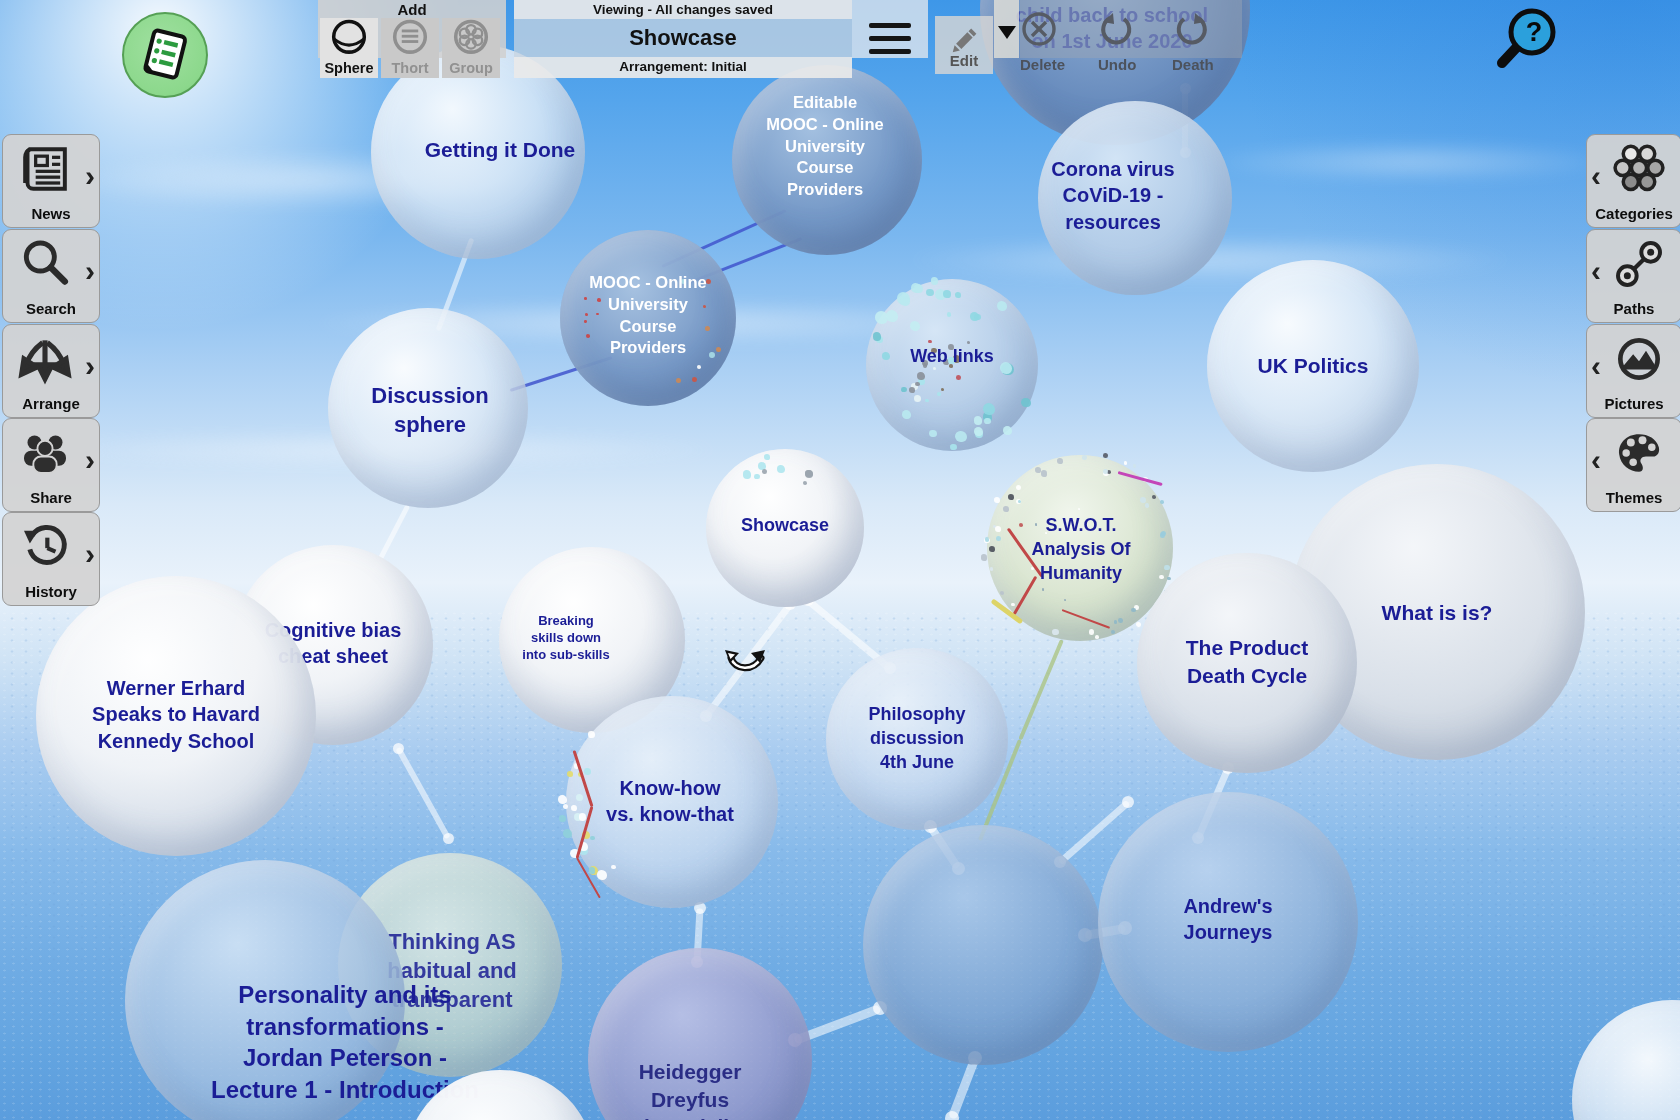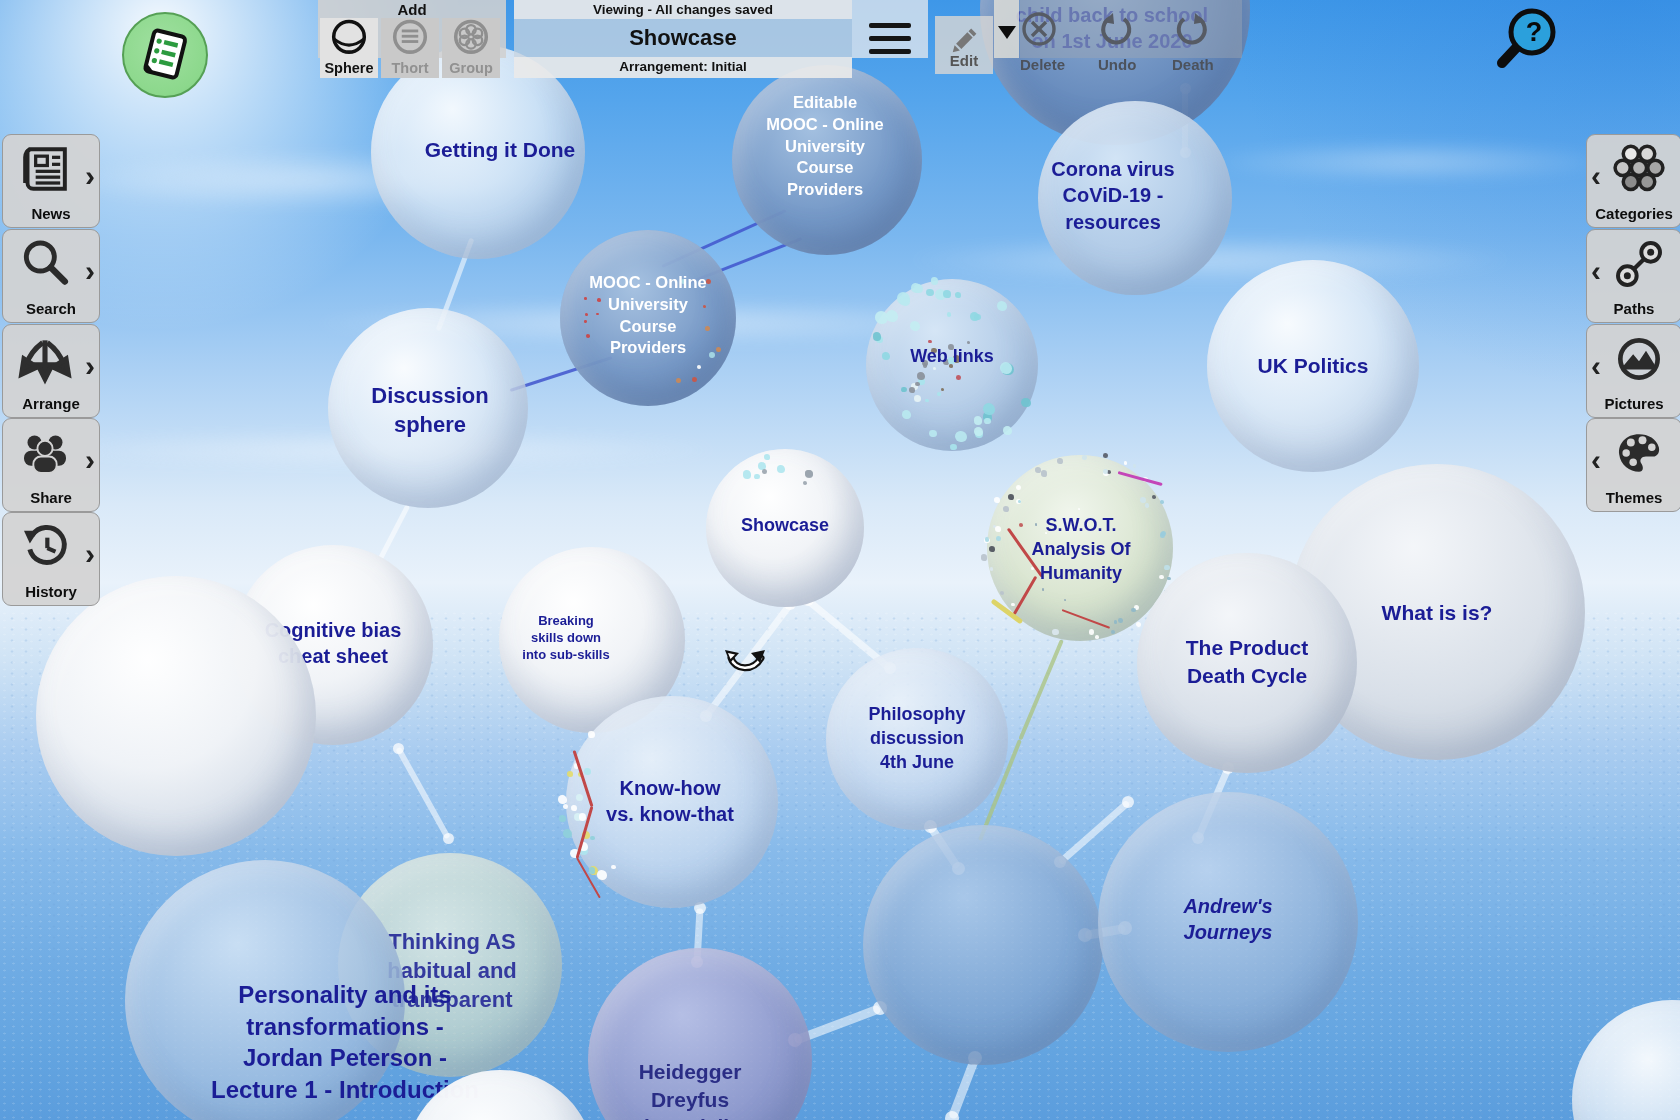--- a/index.html
+++ b/index.html
@@ -319,20 +319,23 @@
       <div class="sphere-label" style="left: 1247px; top: 662px; font-size: 21px; color: rgb(27, 29, 150);">The Product
 Death Cycle</div>
       <div class="sphere s-white" style="left: 499px; top: 547px; width: 186px; height: 186px;"></div>
       <div class="sphere-label" style="left: 566px; top: 638px; font-size: 13px; color: rgb(27, 29, 150);">Breaking
 skills down
 into sub-skills</div>
       <div class="sphere s-white" style="left: 233px; top: 545px; width: 200px; height: 200px;"></div>
       <div class="sphere-label" style="left: 333px; top: 643px; font-size: 20px; color: rgb(27, 29, 150);">Cognitive bias
 cheat sheet</div>
       <div class="sphere s-white" style="left: 36px; top: 576px; width: 280px; height: 280px;"></div>
+      <div class="sphere-label" style="left: 176px; top: 715px; font-size: 20px; color: rgb(27, 29, 150);">Werner Erhard
+Speaks to Havard
+Kennedy School</div>
       <div class="sphere s-frostblue" style="left: 826px; top: 648px; width: 182px; height: 182px;"></div>
       <div class="sphere-label" style="left: 917px; top: 739px; font-size: 18px; color: rgb(27, 29, 150);">Philosophy
 discussion
 4th June</div>
       <div class="sphere s-frostblue" style="left: 566px; top: 696px; width: 212px; height: 212px;"></div>
       <div class="thort-dot" style="left: 571.05px; top: 805.294px; width: 5.6997px; height: 5.6997px; background: rgb(255, 255, 255);"></div>
       <div class="thort-dot" style="left: 557.81px; top: 794.728px; width: 9.2205px; height: 9.2205px; background: rgb(255, 255, 255);"></div>
       <div class="thort-dot" style="left: 562.857px; top: 803.903px; width: 5.13315px; height: 5.13315px; background: rgb(255, 255, 255);"></div>
       <div class="thort-dot" style="left: 578.161px; top: 772.271px; width: 4.58169px; height: 4.58169px; background: rgb(227, 220, 106);"></div>
       <div class="thort-dot" style="left: 579.074px; top: 846.325px; width: 8.93991px; height: 8.93991px; background: rgb(174, 230, 238);"></div>
@@ -362,21 +365,21 @@
       <div class="sphere-label" style="left: 452px; top: 971px; font-size: 22px; color: rgb(52, 58, 158);">Thinking AS
 habitual and
 transparent</div>
       <div class="sphere s-deepfrost" style="left: 125px; top: 860px; width: 280px; height: 280px;"></div>
       <div class="sphere-label" style="left: 345px; top: 1042px; font-size: 24px; color: rgb(27, 29, 150);">Personality and its
 transformations -
 Jordan Peterson -
 Lecture 1 - Introduction</div>
       <div class="sphere s-deepblue" style="left: 863px; top: 825px; width: 240px; height: 240px;"></div>
       <div class="sphere s-deepblue2" style="left: 1098px; top: 792px; width: 260px; height: 260px;"></div>
-      <div class="sphere-label" style="left: 1228px; top: 919px; font-size: 20px; color: rgb(27, 29, 150); font-style: italic;">Andrew's
+      <div class="sphere-label" style="left: 1228px; top: 919px; font-size: 20px; color: rgb(27, 29, 150);">Andrew's
 Journeys</div>
       <div class="sphere s-purple" style="left: 588px; top: 948px; width: 224px; height: 224px;"></div>
       <div class="sphere-label" style="left: 690px; top: 1100px; font-size: 21px; color: rgb(42, 45, 133);">Heidegger
 Dreyfus
 existentialism</div>
       <div class="sphere s-white" style="left: 405px; top: 1070px; width: 190px; height: 190px;"></div>
       <div class="sphere s-frost" style="left: 1572px; top: 1000px; width: 200px; height: 200px;"></div>
       <div style="position: absolute; left: 723px; top: 648px; z-index: 5;"><svg width="44" height="30" viewBox="0 0 44 30">
   <path d="M8 10 C12 22 30 24 38 10" fill="none" stroke="#111" stroke-width="7" stroke-linecap="round"></path>
   <path d="M8 10 C12 22 30 24 38 10" fill="none" stroke="#fff" stroke-width="2.6" stroke-linecap="round"></path>

